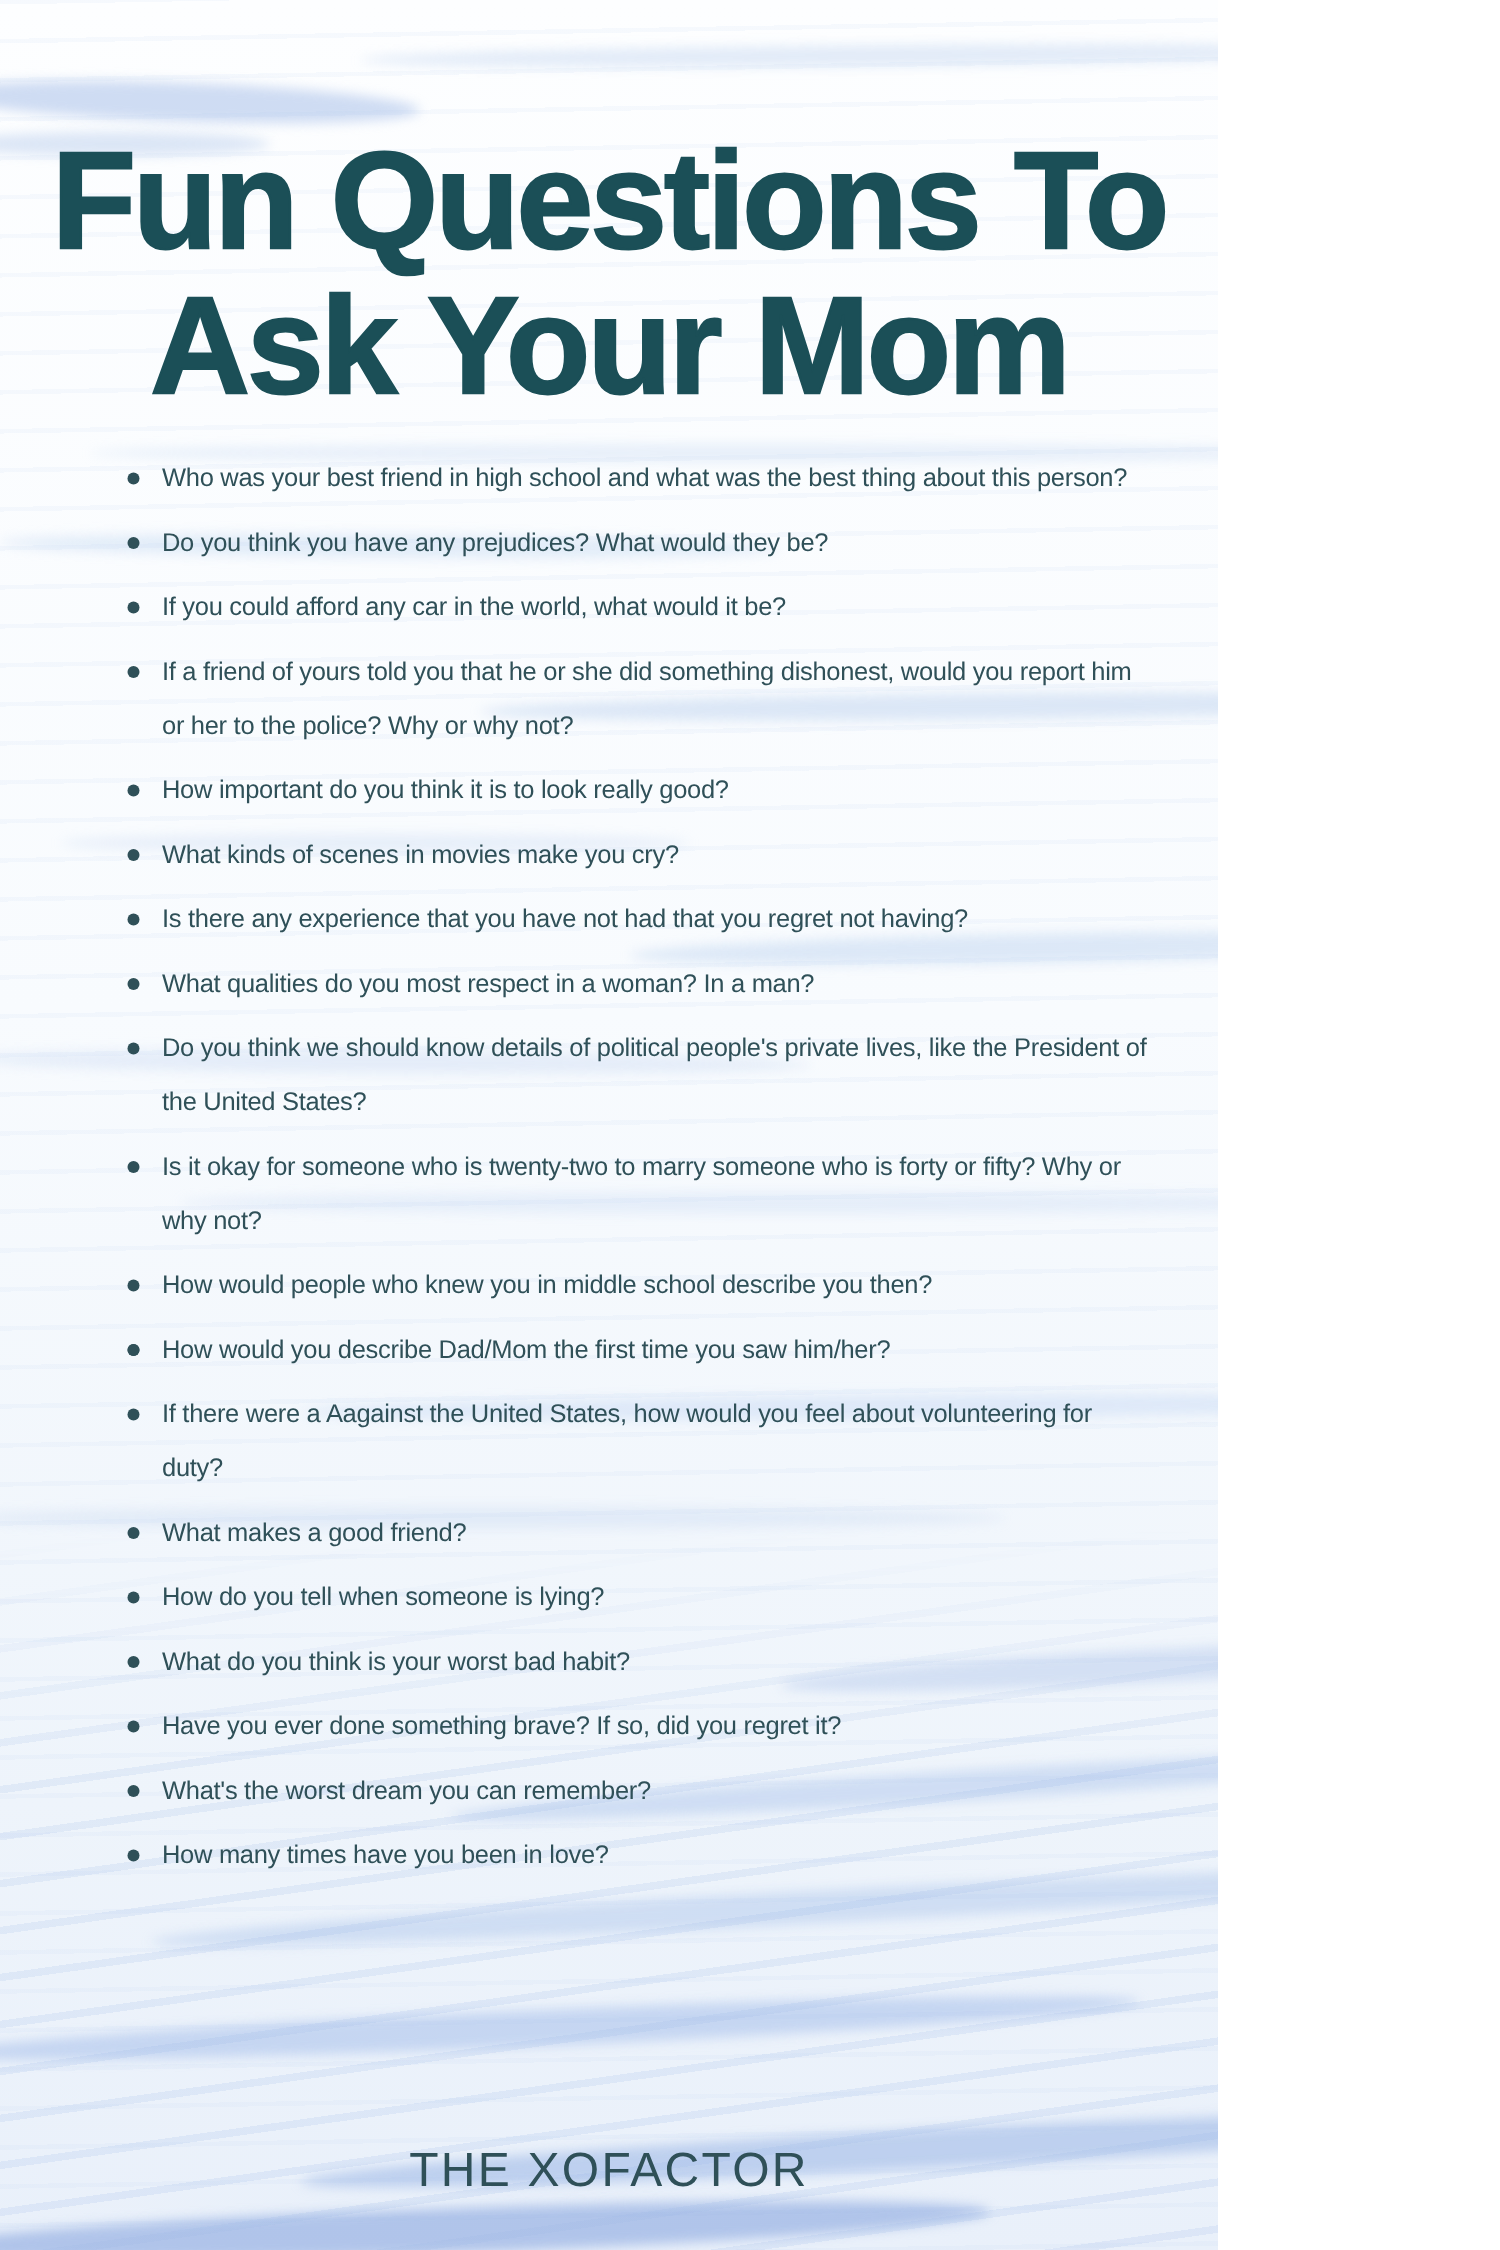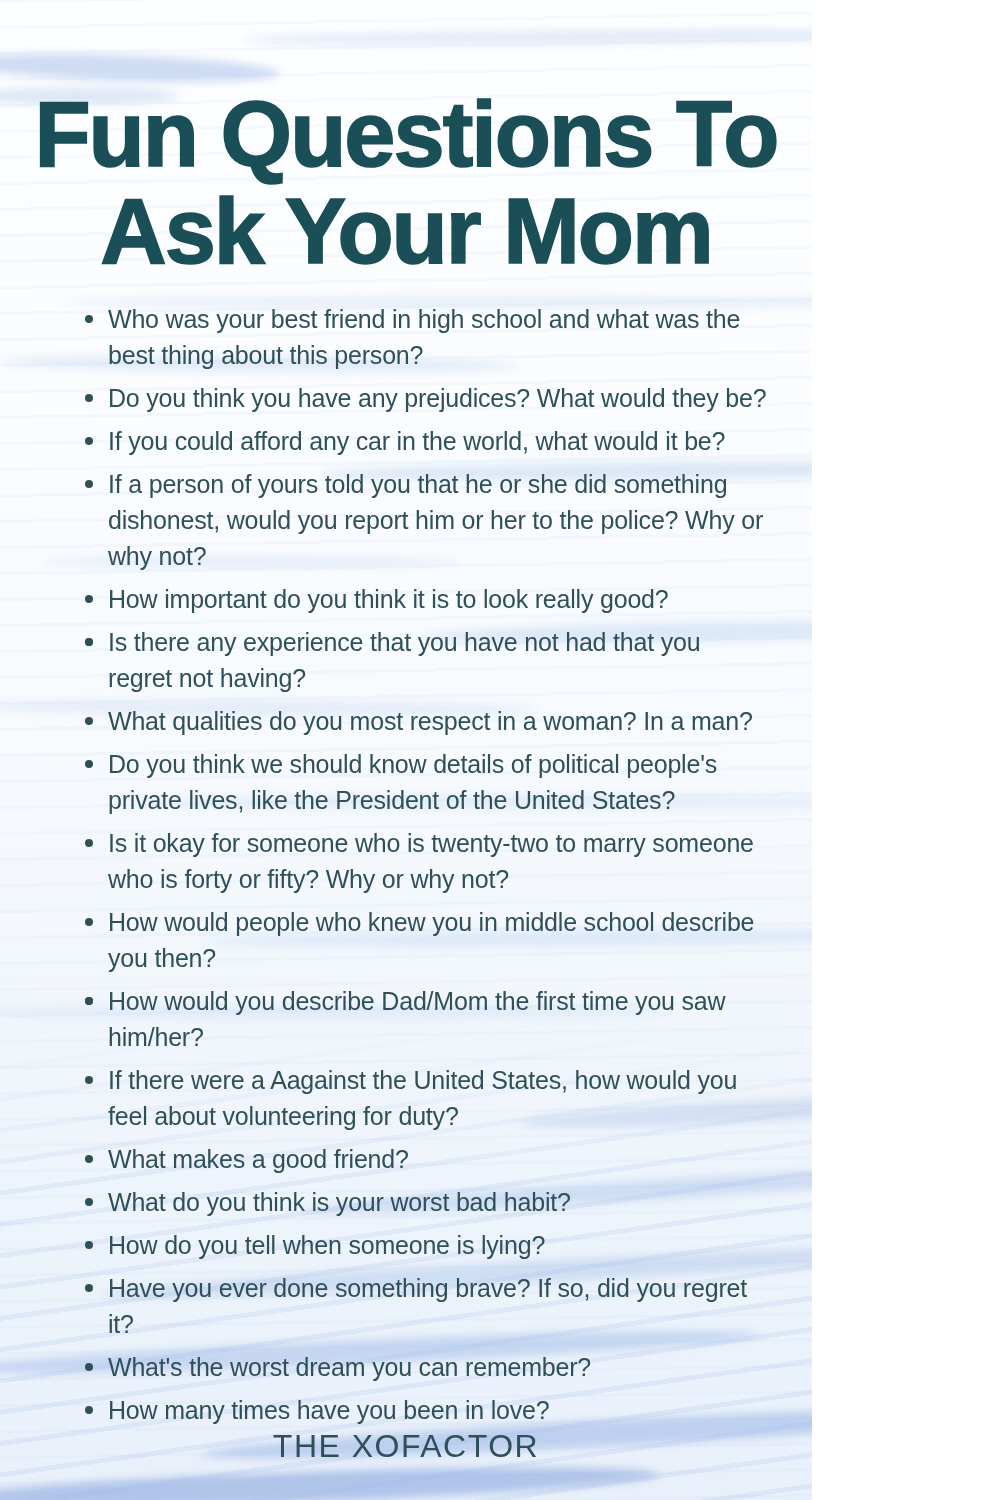--- a/index.html
+++ b/index.html
@@ -55,21 +55,21 @@
   .questions {
     position: absolute;
     top: 301px; left: 70px; right: 45px;
     margin: 0; padding: 0;
     list-style: none;
   }
   .question {
     position: relative;
     padding-left: 38px;
     margin-bottom: 7px;
-    font-size: 25px;
+    font-size: 17px;
     line-height: 36px;
     letter-spacing: -0.2px;
     color: var(--body, #2f5058);
   }
   .dot {
     position: absolute;
     left: 15px; top: 14px;
     width: 8px; height: 8px;
     border-radius: 50%;
     background: currentColor;
@@ -132,30 +132,31 @@
         <span class="q-text">Do you think you have any prejudices? What would they be?</span>
       </li>
 
       <li class="question">
         <span class="dot"></span>
         <span class="q-text">If you could afford any car in the world, what would it be?</span>
       </li>
 
       <li class="question">
         <span class="dot"></span>
-        <span class="q-text">If a person of yours told you that he or she did something dishonest, would you report him or her to the police? Why or why not?</span>
+        <span class="q-text">If a friend of yours told you that he or she did something dishonest, would you report him or her to the police? Why or why not?</span>
       </li>
 
       <li class="question">
         <span class="dot"></span>
         <span class="q-text">How important do you think it is to look really good?</span>
       </li>
 
       <li class="question">
         <span class="dot"></span>
+        <span class="q-text">What kinds of scenes in movies make you cry?</span>
       </li>
 
       <li class="question">
         <span class="dot"></span>
         <span class="q-text">Is there any experience that you have not had that you regret not having?</span>
       </li>
 
       <li class="question">
         <span class="dot"></span>
         <span class="q-text">What qualities do you most respect in a woman? In a man?</span>
@@ -190,30 +191,30 @@
         <span class="q-text">If there were a Aagainst the United States, how would you feel about volunteering for duty?</span>
       </li>
 
       <li class="question">
         <span class="dot"></span>
         <span class="q-text">What makes a good friend?</span>
       </li>
 
       <li class="question">
         <span class="dot"></span>
+        <span class="q-text">How do you tell when someone is lying?</span>
+      </li>
+
+      <li class="question">
+        <span class="dot"></span>
         <span class="q-text">What do you think is your worst bad habit?</span>
       </li>
 
       <li class="question">
         <span class="dot"></span>
-        <span class="q-text">How do you tell when someone is lying?</span>
-      </li>
-
-      <li class="question">
-        <span class="dot"></span>
         <span class="q-text">Have you ever done something brave? If so, did you regret it?</span>
       </li>
 
       <li class="question">
         <span class="dot"></span>
         <span class="q-text">What's the worst dream you can remember?</span>
       </li>
 
       <li class="question">
         <span class="dot"></span>

